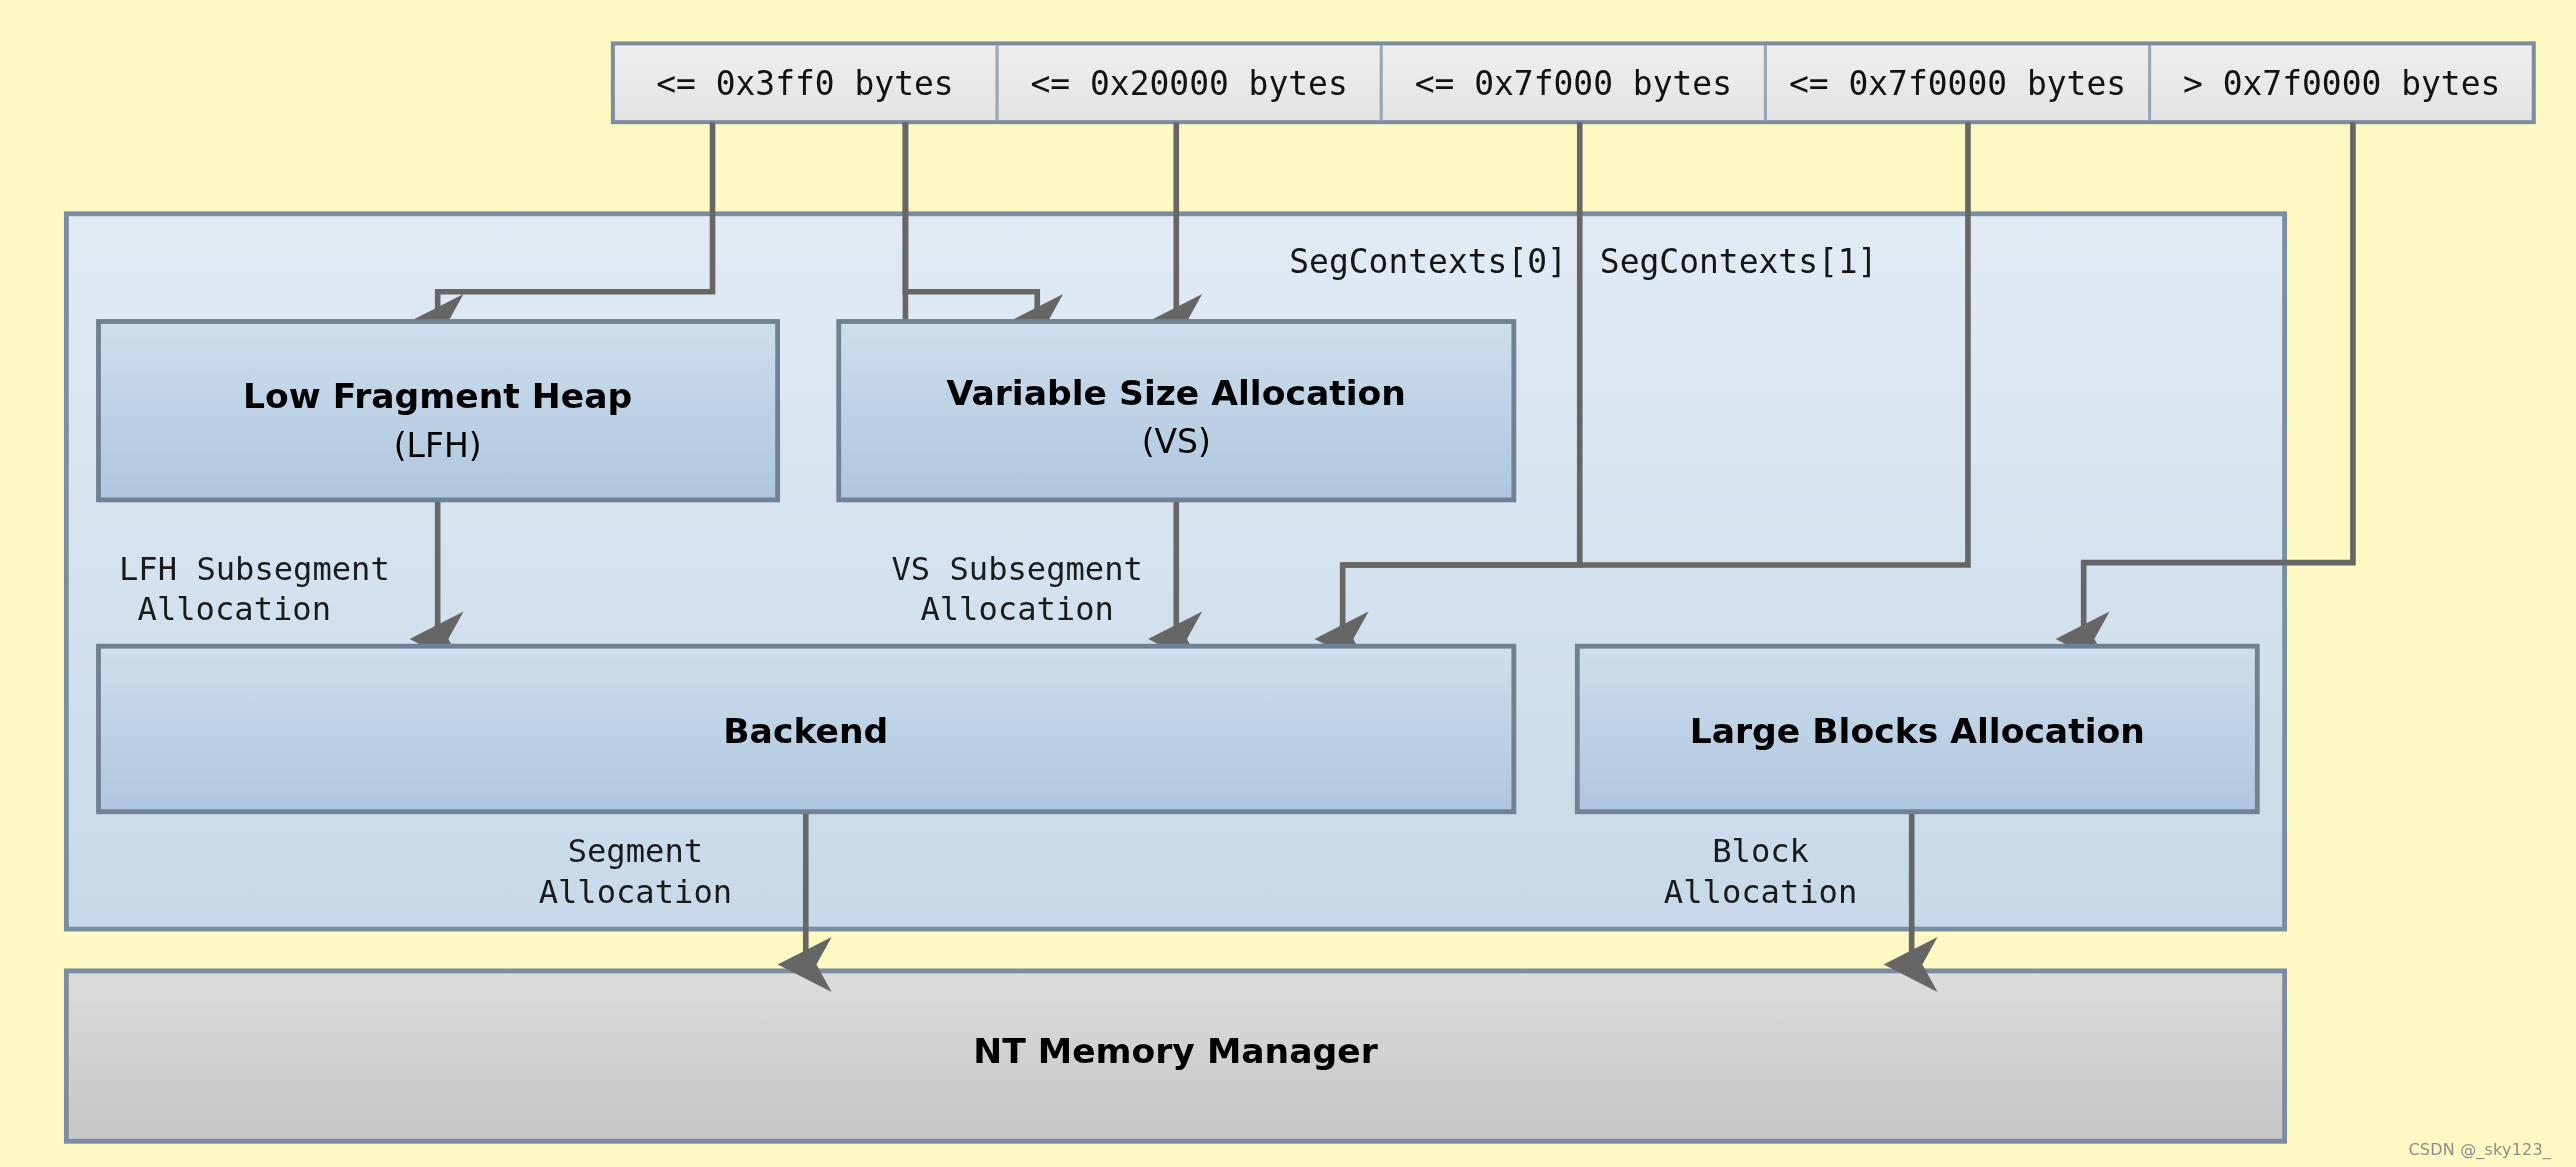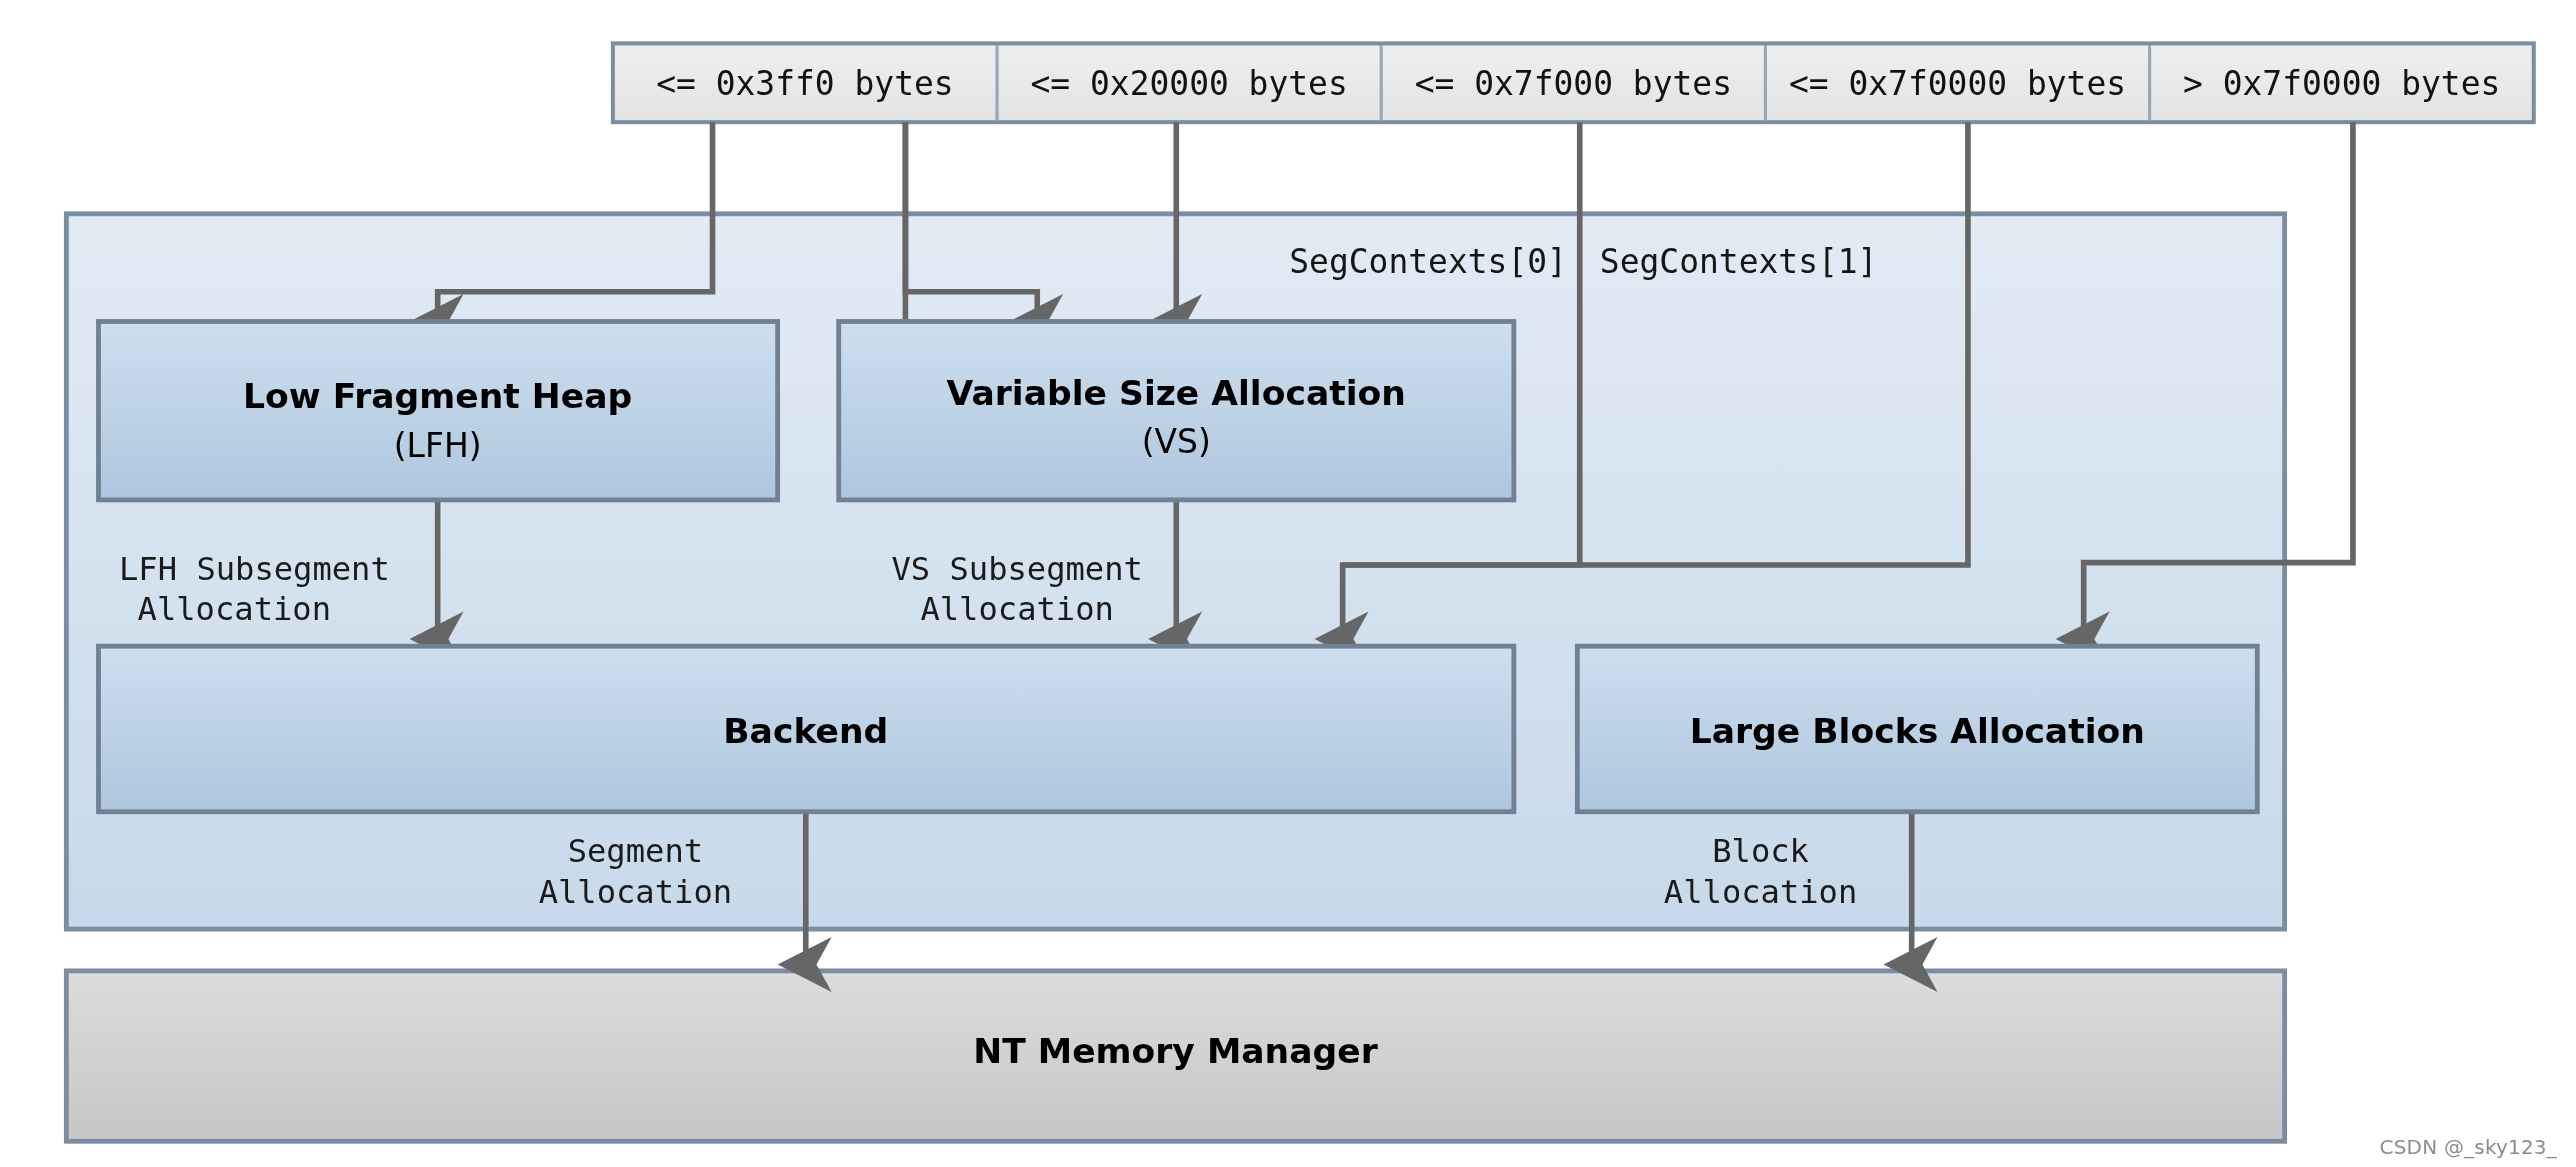--- a/index.html
+++ b/index.html
@@ -10,21 +10,21 @@
   body {
     width: 2576px;
     height: 1167px;
     overflow: hidden;
     font-family: "DejaVu Sans", sans-serif;
   }
   #stage {
     position: relative;
     width: 2576px;
     height: 1167px;
-    background: #ffffff;
+    background: #fef9c3;
   }
   svg#diagram {
     position: absolute;
     left: 0;
     top: 0;
     width: 2576px;
     height: 1167px;
     display: block;
   }
   .mono-label {
@@ -48,24 +48,24 @@
     font-size: 43px;
     fill: #000000;
   }
   .box-sub {
     font-family: "DejaVu Sans", "Liberation Sans", sans-serif;
     font-size: 41px;
     fill: #000000;
   }
   .watermark {
     position: absolute;
-    right: 19px;
+    right: 25px;
     bottom: 8px;
     font-family: "DejaVu Sans", "Liberation Sans", sans-serif;
-    font-size: 20px;
+    font-size: 16px;
     color: #8c8c8c;
     letter-spacing: 0.2px;
     white-space: nowrap;
   }
 </style>
 </head>
 <body>
 
 <div id="stage">
 

